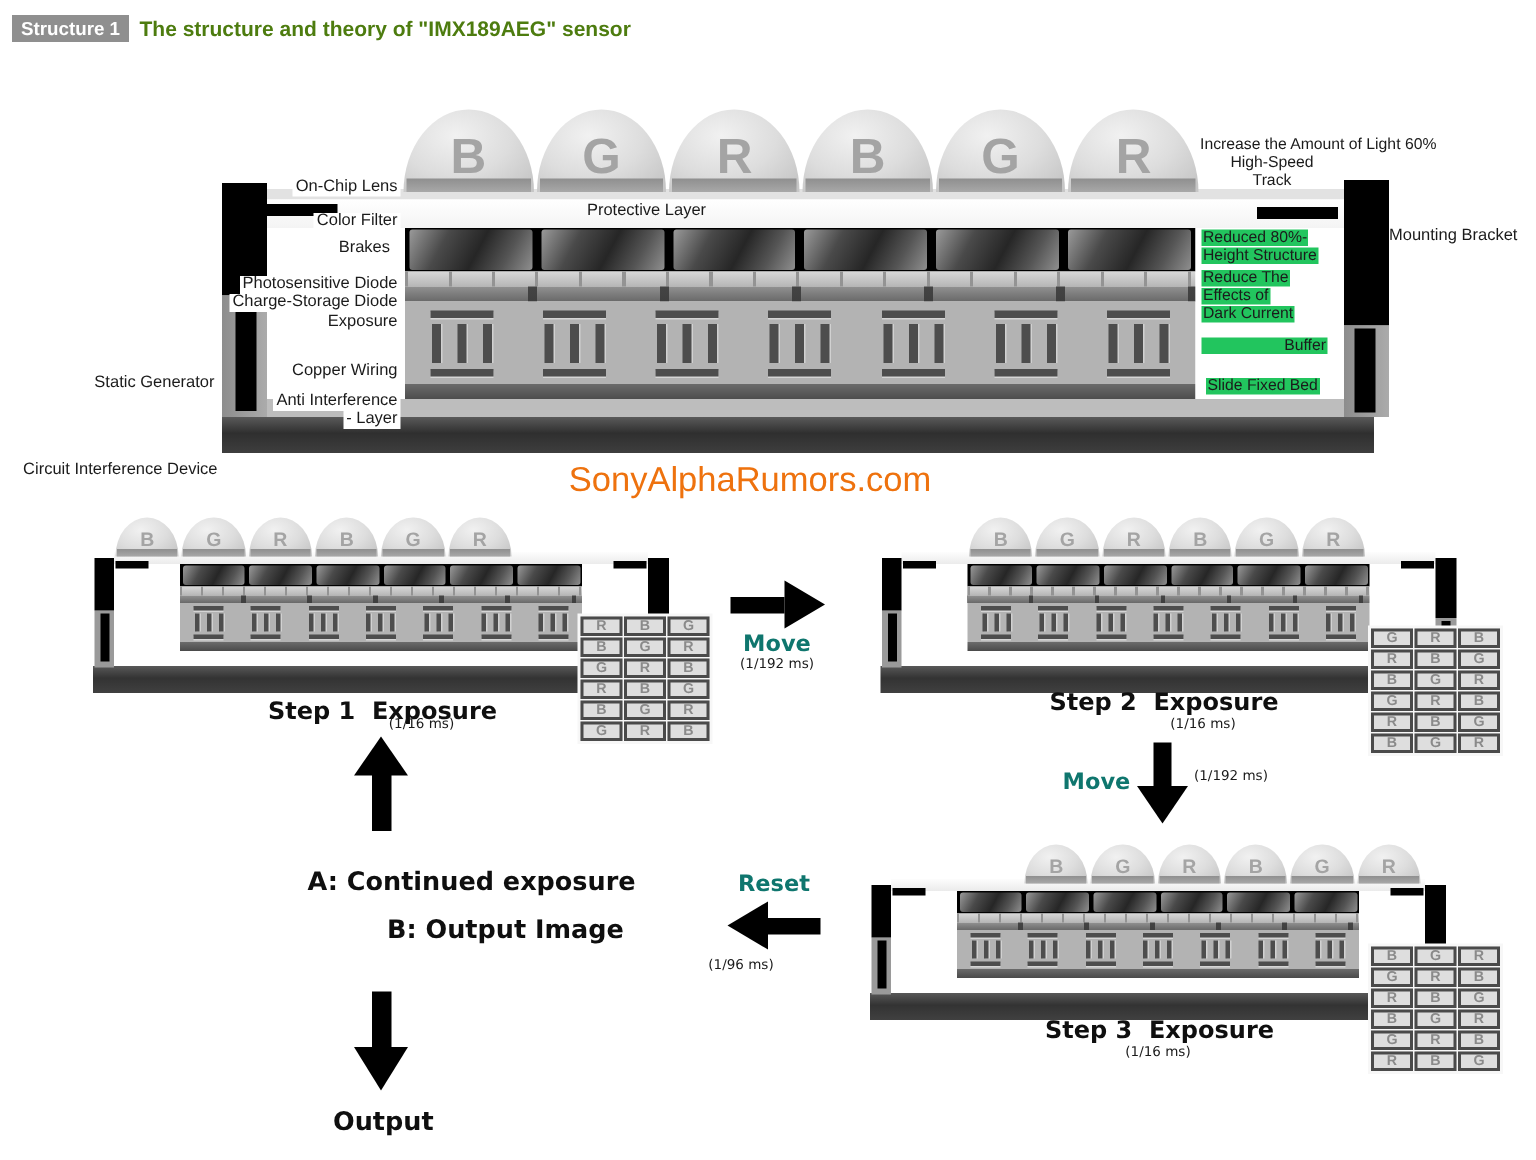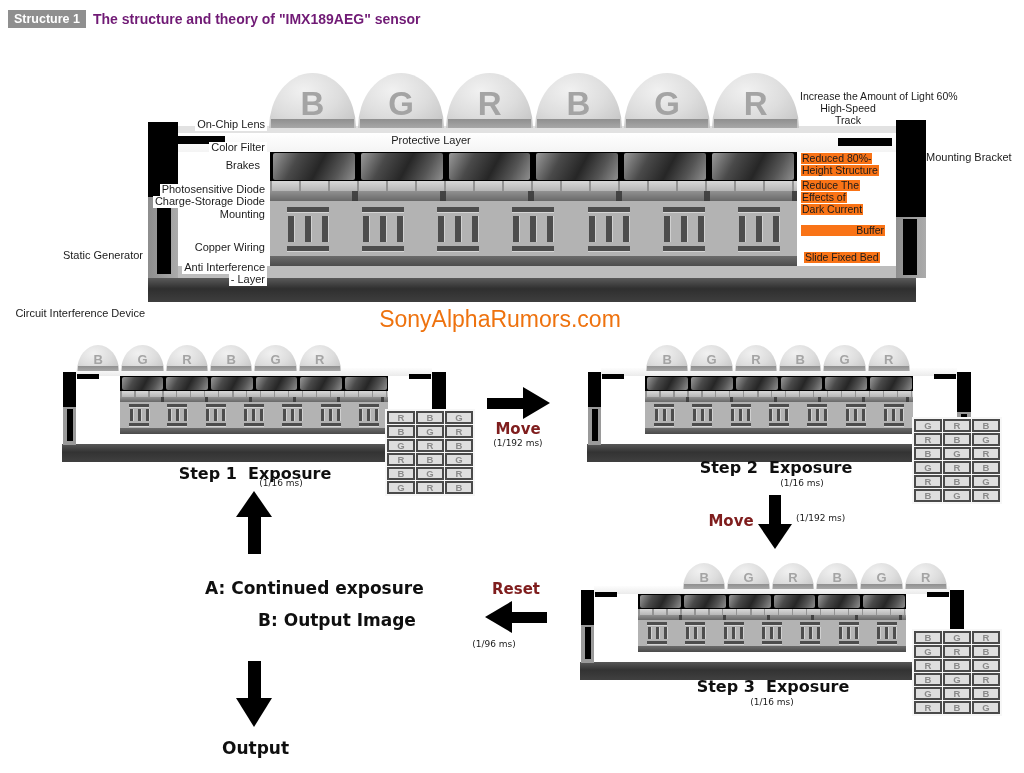--- a/index.html
+++ b/index.html
@@ -2,21 +2,21 @@
 <html><head>
 <meta charset="utf-8">
 <style>
   html,body{margin:0;padding:0;background:#fff;}
   #page{position:relative;width:1024px;height:773px;background:#fff;overflow:hidden;
         font-family:"Liberation Sans",sans-serif;}
 
   
   #title-row{position:absolute;left:8px;top:10px;display:flex;align-items:center;}
   #title-badge{background:#8f8f8f;color:#fff;font-weight:bold;font-size:12.5px;padding:2px 6px;}
-  #title-text{color:#701a75;font-weight:bold;font-size:14px;margin-left:7px;}
+  #title-text{color:#4d7c0f;font-weight:bold;font-size:14px;margin-left:7px;}
 
   
   #watermark{position:absolute;left:330px;top:306px;width:340px;text-align:center;
              color:#ee720e;font-size:23px;}
 
   
   .blackbar{position:absolute;background:#000;}
   .graycol{position:absolute;background:linear-gradient(90deg,#8d8d8d,#ababab);}
   .graycol i{position:absolute;display:block;background:#000;}
   #m-track{position:absolute;left:177px;top:126px;width:720px;height:7px;background:#e2e2e2;}
@@ -67,21 +67,21 @@
   .motif-lg .mid{width:40px;margin:4px 0;}
   .motif-lg .vb{width:6px;height:26px;}
   .motif-sm{width:24px;}
   .motif-sm .cbar{width:20px;height:3px;}
   .motif-sm .mid{width:19px;margin:2px 0;}
   .motif-sm .vb{width:3px;height:12px;}
 
   
   .llabel{position:absolute;right:757px;background:#fff;padding:0 2px;white-space:nowrap;
           font-size:11px;color:#1b1b1b;line-height:1.05;margin-top:28px;}
-  .rlabel{position:absolute;background:#f97316;padding:0 1px;white-space:nowrap;
+  .rlabel{position:absolute;background:#22c55e;padding:0 1px;white-space:nowrap;
           font-size:10.5px;color:#1b1b1b;line-height:1.05;}
   .plain{background:transparent;}
 
   
   .mini{position:absolute;width:390px;height:120px;}
   .m-base{position:absolute;left:2px;top:100px;width:371px;height:18px;
           background:linear-gradient(#585858,#333333 45%,#404040);}
   .m-lbracket{position:absolute;left:3px;top:28px;width:13px;height:35px;background:#000;}
   .m-lcol{position:absolute;left:3px;top:63px;width:13px;height:38px;background:#9a9a9a;}
   .m-rbracket{position:absolute;left:372px;top:28px;width:14px;height:40px;background:#000;}
@@ -115,21 +115,21 @@
   
   .arrowbox{position:absolute;}
   .shaft{position:absolute;background:#000;}
   .head{position:absolute;width:0;height:0;}
 
   
   .step-label{position:absolute;font-weight:bold;font-size:16px;color:#0f0f0f;
               text-align:center;white-space:pre;font-family:"DejaVu Sans",sans-serif;}
   .time-label{position:absolute;font-size:9px;color:#1a1a1a;text-align:center;
               font-family:"DejaVu Sans",sans-serif;}
-  .move-label{position:absolute;font-weight:bold;font-size:15px;color:#7f1d1d;text-align:center;
+  .move-label{position:absolute;font-weight:bold;font-size:15px;color:#0f766e;text-align:center;
               font-family:"DejaVu Sans",sans-serif;}
   .flow-label{position:absolute;font-weight:bold;font-size:17px;color:#0f0f0f;
               font-family:"DejaVu Sans",sans-serif;}
 </style>
 </head>
 <body>
 
 <div id="page">
 
   <div id="title-row">
@@ -260,21 +260,21 @@
       <i style="left:7px;top:2px;width:14px;height:56px;"></i>
     </div>
   <div class="blackbar" style="left:168px;top:136px;width:57px;height:8px;"></div>
   <div class="blackbar" style="left:838px;top:138px;width:54px;height:8px;"></div>
 
   <div class="llabel" style="top:91px;">On-Chip Lens</div>
   <div class="llabel" style="top:114px;">Color Filter</div>
   <div class="llabel" style="top:132px;right:762px;">Brakes</div>
   <div class="llabel" style="top:156px;">Photosensitive Diode</div>
   <div class="llabel" style="top:168px;">Charge-Storage Diode</div>
-  <div class="llabel" style="top:181px;">Mounting</div>
+  <div class="llabel" style="top:181px;">Exposure</div>
   <div class="llabel" style="top:214px;">Copper Wiring</div>
   <div class="llabel" style="top:234px;">Anti Interference</div>
   <div class="llabel" style="top:246px;">- Layer</div>
   <div class="llabel plain" style="top:222px;right:879px;">Static Generator</div>
   <div class="llabel plain" style="top:280px;right:877px;">Circuit Interference Device</div>
 
   <div class="rlabel plain" style="left:280px;top:135px;width:300px;text-align:center;font-size:11px;">Protective Layer</div>
 
   <div class="rlabel plain" style="left:799px;top:91px;">Increase the Amount of Light 60%</div>
   <div class="rlabel plain" style="left:799px;top:103px;width:96px;text-align:center;">High-Speed</div>

